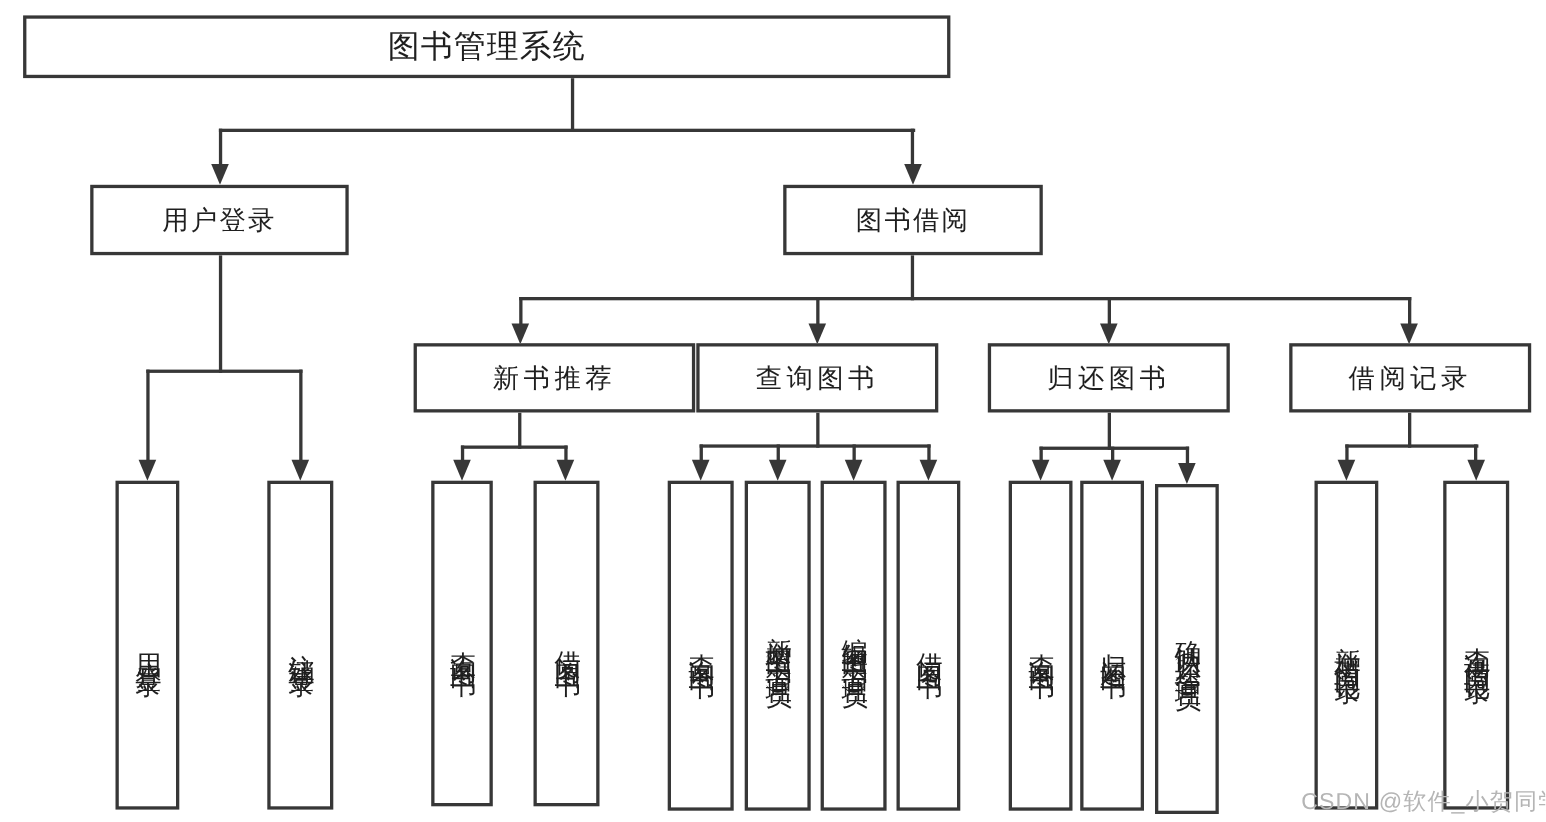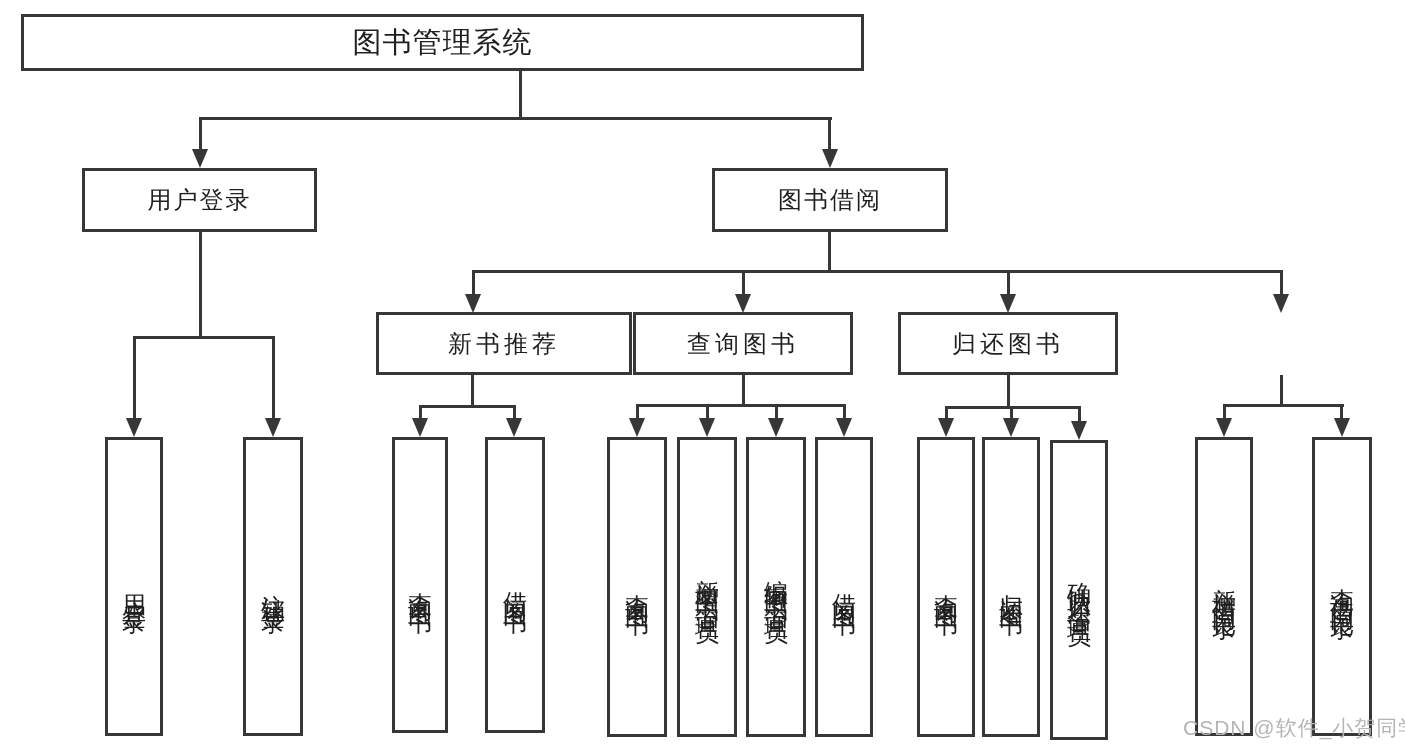--- a/index.html
+++ b/index.html
@@ -61,20 +61,23 @@
     </div>
 
   <div class="box" id="b-rec">
       <span class="lbl">新书推荐</span>
     </div>
   <div class="box" id="b-borrow">
       <span class="lbl">查询图书</span>
     </div>
   <div class="box" id="b-current">
       <span class="lbl">归还图书</span>
+    </div>
+  <div class="box" id="b-records">
+      <span class="lbl">借阅记录</span>
     </div>
 
   <div class="box leaf" id="b-l-login">
       <span class="lbl v">用户登录</span>
     </div>
   <div class="box leaf" id="b-l-logout">
       <span class="lbl v">注销登录</span>
     </div>
 
   <div class="box leaf" id="b-l-qa">

